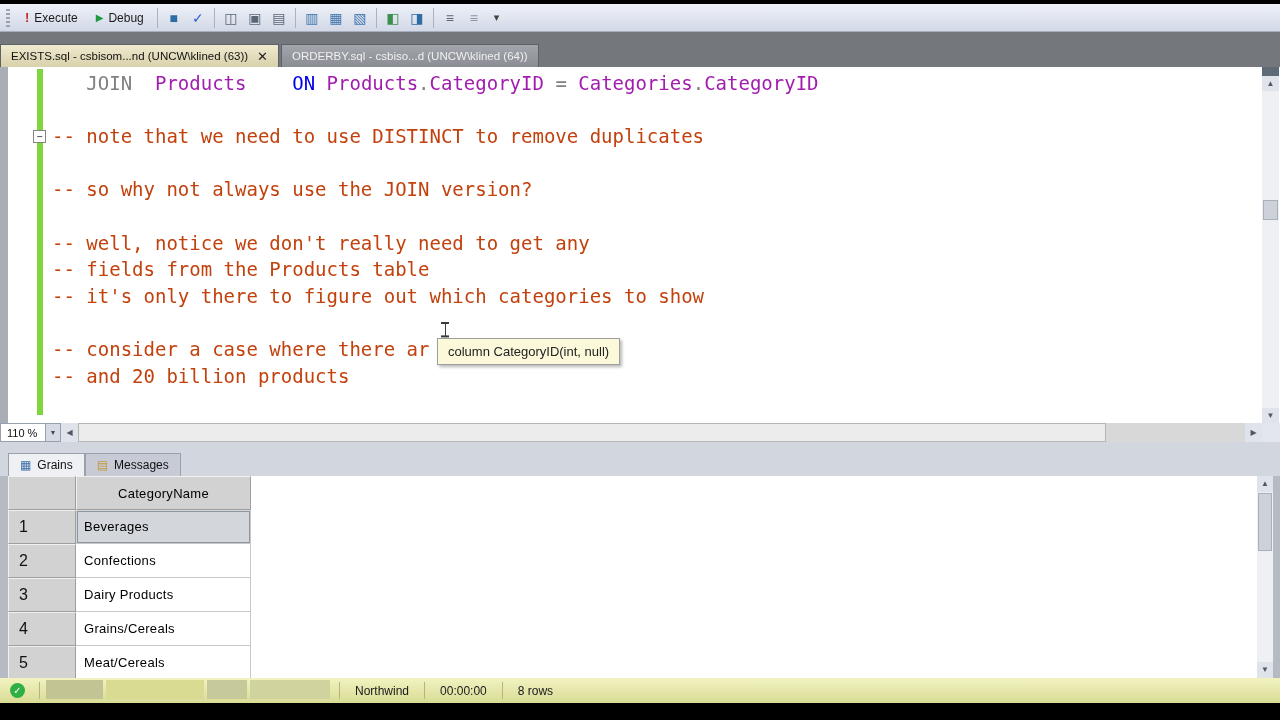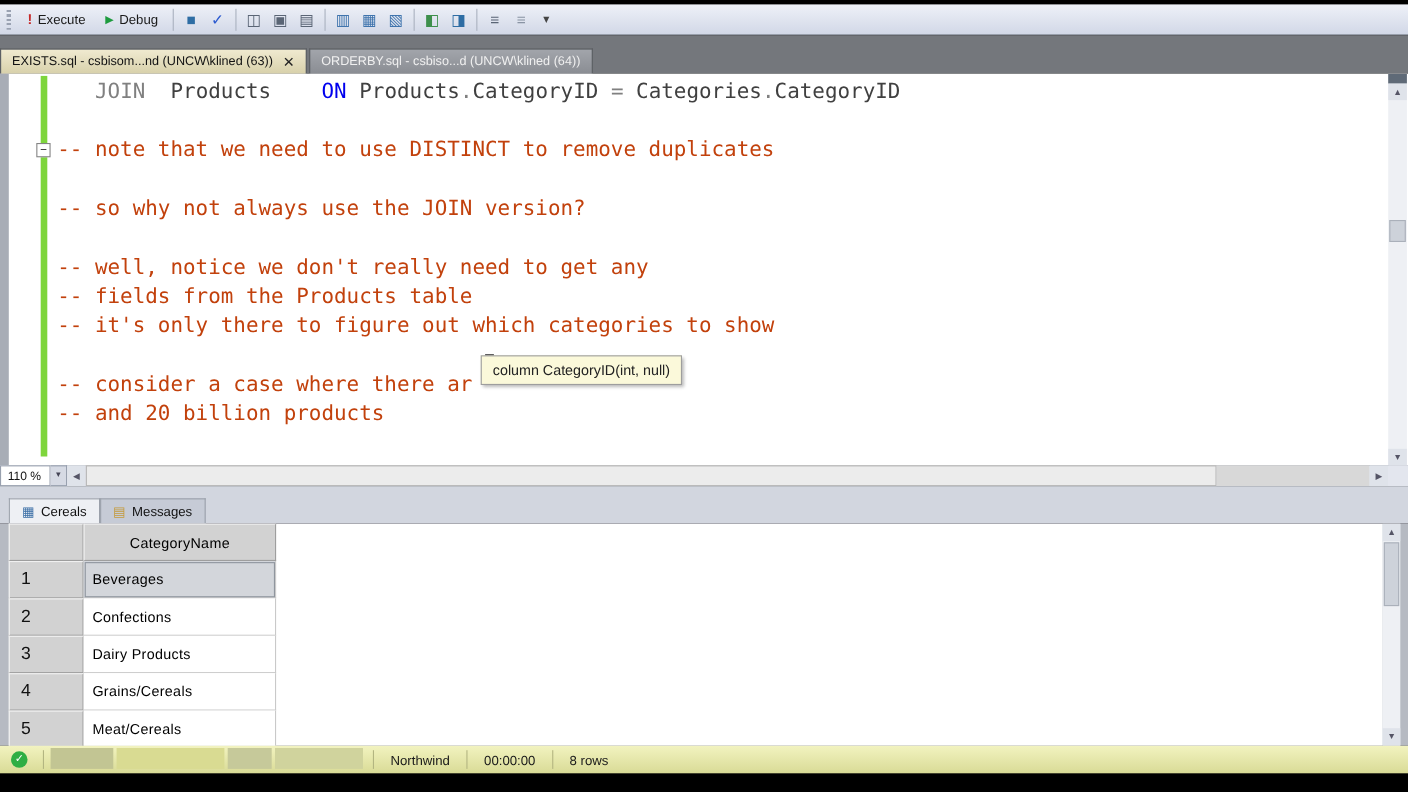--- a/index.html
+++ b/index.html
@@ -33,23 +33,23 @@
 
   
   .editor{position:absolute;left:0;top:67px;width:1280px;height:356px;background:#fff;overflow:hidden;}
   .left-edge{position:absolute;left:0;top:0;width:8px;height:100%;background:#a8adb6;}
   .green-bar{position:absolute;left:37px;top:2px;width:6px;height:346px;background:#7ed53c;}
   .fold-box{position:absolute;left:33px;top:63px;width:13px;height:13px;box-sizing:border-box;
             border:1px solid #848484;background:#fff;font:10px/11px "DejaVu Sans Mono",monospace;
             text-align:center;color:#333;}
   .code{position:absolute;left:52px;top:3px;font:19px/26.6px "DejaVu Sans Mono",monospace;
         white-space:pre;}
-  .c-plain{color:#404040;} .c-blue{color:#0000ee;} .c-gray{color:#808080;} .c-green{color:#c2410c;}
-
-  .tooltip{position:absolute;left:437px;top:256px;background:#fbf9da;border:1px solid #9e9e9e;
+  .c-plain{color:#a21caf;} .c-blue{color:#0000ee;} .c-gray{color:#808080;} .c-green{color:#c2410c;}
+
+  .tooltip{position:absolute;left:437px;top:271px;background:#fbf9da;border:1px solid #9e9e9e;
            box-shadow:2px 2px 3px rgba(0,0,0,.28);font-size:13px;color:#222;padding:5px 10px;
            white-space:nowrap;z-index:5;}
   .ibeam{position:absolute;left:440px;top:255px;width:10px;height:15px;z-index:4;}
   .ibeam::before{content:"";position:absolute;left:4.5px;top:1px;bottom:1px;width:1.5px;background:#3a3a3a;}
   .ibeam::after{content:"";position:absolute;left:1px;right:1px;top:0;height:1.6px;background:#3a3a3a;
                 box-shadow:0 13.4px 0 #3a3a3a;}
 
   .vscroll{position:absolute;left:1262px;top:0;width:17px;height:356px;background:#eef0f4;}
   .vs-split{position:absolute;left:0;top:0;width:17px;height:9px;background:#5f6a77;}
   .vs-up{position:absolute;left:0;top:9px;width:17px;height:15px;background:#dfe3ea;color:#556;
@@ -163,21 +163,21 @@
     <div class="h-left">◀</div>
     <div class="h-thumb"></div>
     <div class="h-track"></div>
     <div class="h-right">▶</div>
     <div class="h-corner"></div>
   </div>
 
   <div class="resultsbar">
     <div class="rtab active">
       <span class="ric" style="color:#3a6ea5">▦</span>
-      <span>Cereals</span>
+      <span>Grains</span>
     </div>
     <div class="rtab inactive">
       <span class="ric" style="color:#c49a3c">▤</span>
       <span>Messages</span>
     </div>
   </div>
 
   <div class="grid">
     <div class="grid-bg"></div>
     <div class="ghdr">

